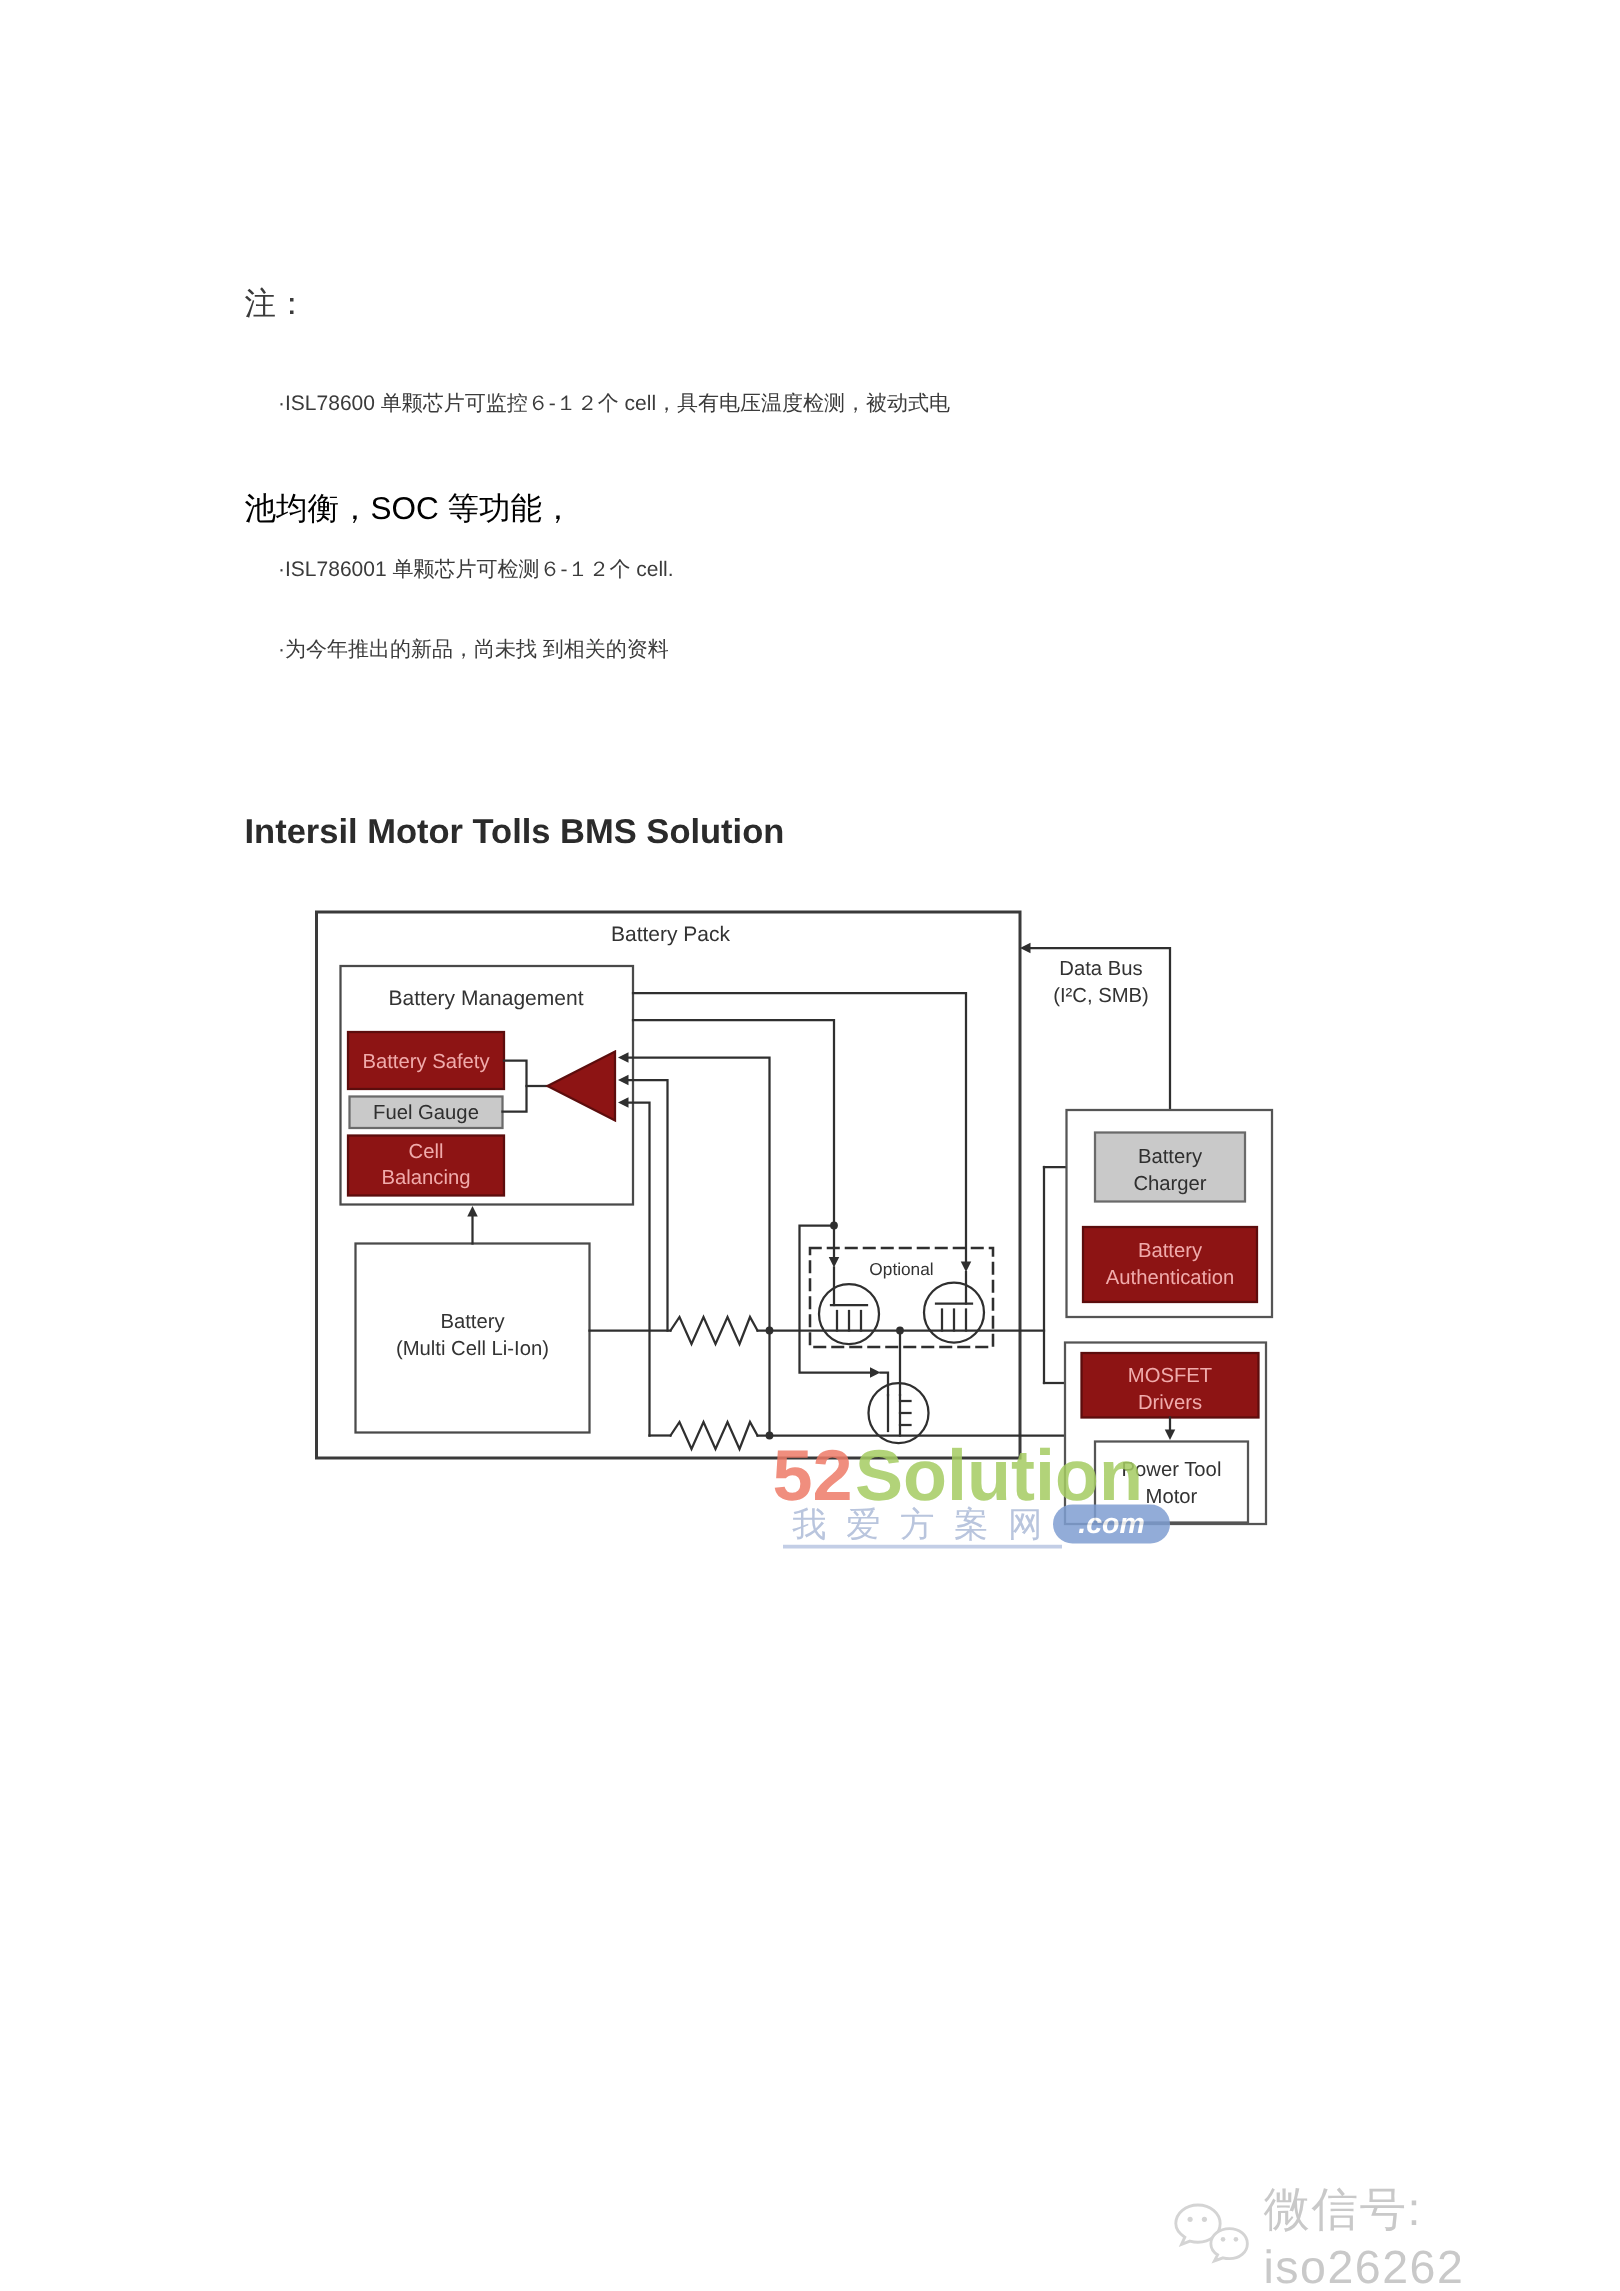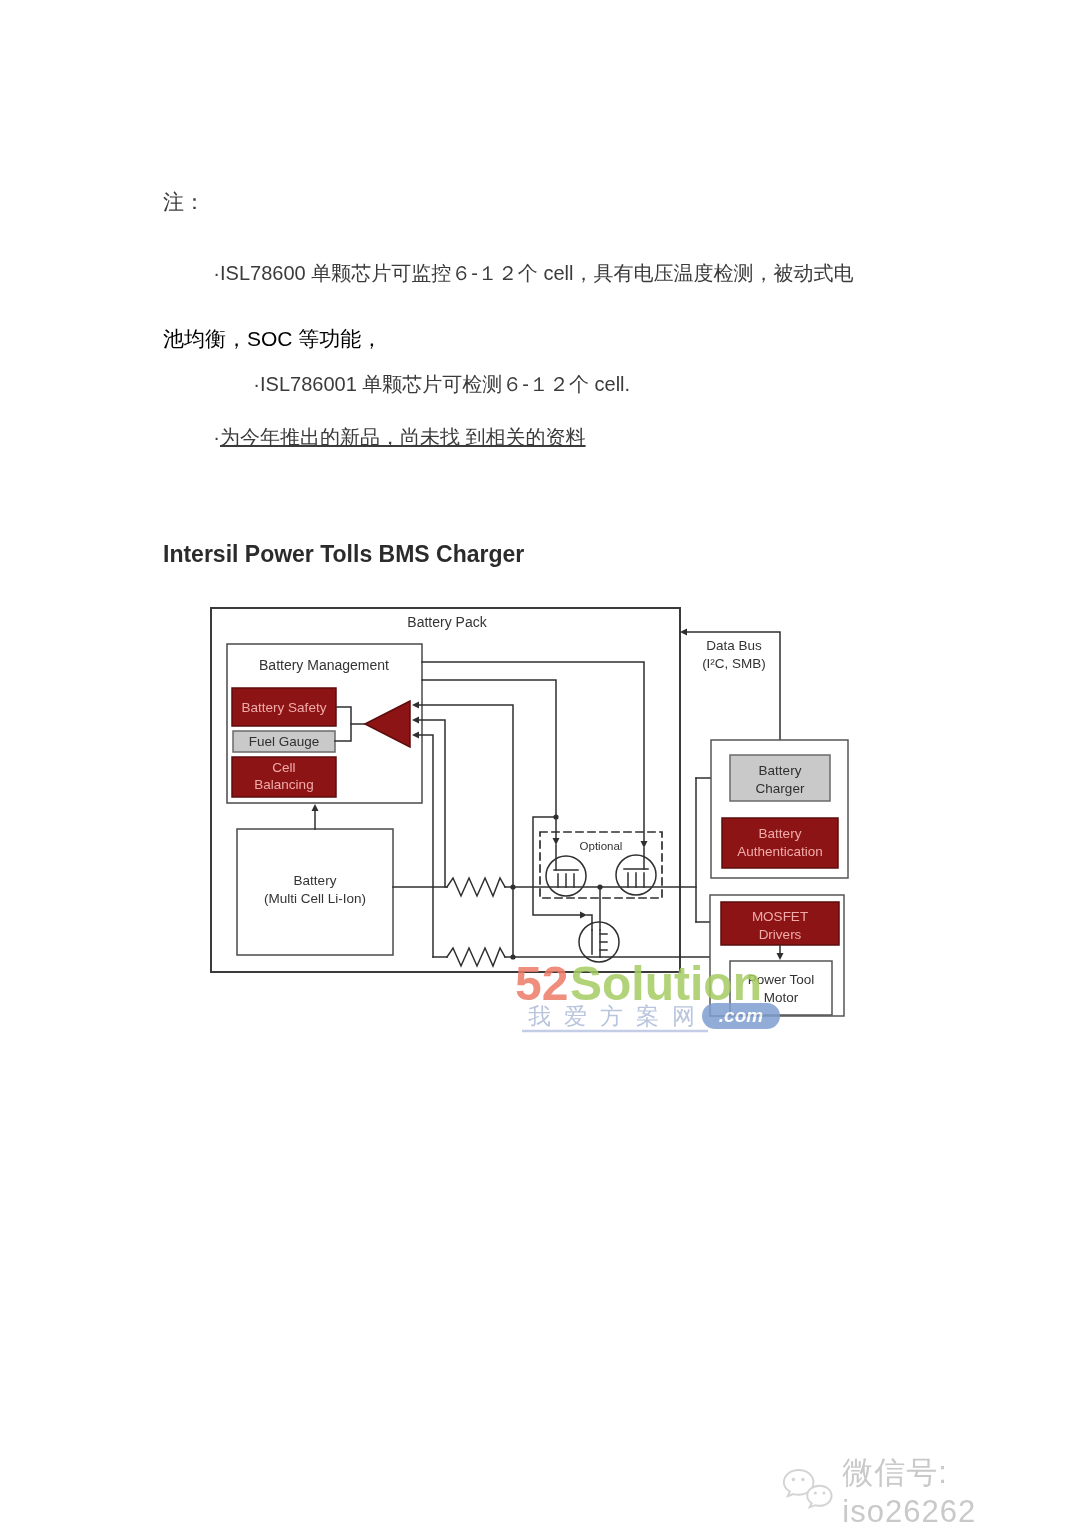--- a/index.html
+++ b/index.html
@@ -1,47 +1,47 @@
 <!DOCTYPE html>
 <html><head>
 <meta charset="utf-8">
 <style>
   html,body{margin:0;padding:0;background:#ffffff;}
   #page{position:relative;width:1080px;height:1527px;background:#ffffff;overflow:hidden;
         font-family:"Liberation Sans","DejaVu Sans",sans-serif;color:#3a3a3a;}
   .note-label{position:absolute;left:163px;top:188px;font-size:21px;color:#3b3b3b;}
-  .bullet-line{position:absolute;left:178px;font-size:20px;color:#3b3b3b;white-space:nowrap;text-align:right;}
+  .bullet-line{position:absolute;left:148px;font-size:14px;color:#3b3b3b;white-space:nowrap;text-align:right;}
   .bullet-line .marker{display:inline-block;width:42px;color:#3b3b3b;}
   .cont-line{position:absolute;left:163px;font-size:21px;color:#000000;white-space:nowrap;}
   .heading{position:absolute;left:163px;top:541px;font-size:23px;font-weight:bold;color:#2b2b2b;}
   #diagram{position:absolute;left:210px;top:600px;width:660px;height:445px;}
   #diagram text{font-family:"Liberation Sans","DejaVu Sans",sans-serif;}
   .footer{position:absolute;left:781px;top:1452px;display:flex;align-items:center;}
   .footer .wx-text{font-size:31px;color:#c9c9c9;margin-left:6px;letter-spacing:1px;
         text-shadow:1px 1px 0 #ffffff;}
 </style>
 </head>
 <body>
 
 <div id="page">
 
   <div class="note-label">注：</div>
 
   <div class="bullet-line" style="top:260px;">
     <span class="marker">·</span><span>ISL78600  单颗芯片可监控６‐１２个 cell，具有电压温度检测，被动式电</span>
   </div>
   <div class="cont-line" style="top:325px;">池均衡，SOC 等功能，</div>
-  <div class="bullet-line" style="top:371px;margin-left:40px;">
+  <div class="bullet-line" style="top:371px;">
     <span class="marker">·</span><span>ISL786001 单颗芯片可检测６‐１２个 cell.</span>
   </div>
-  <div class="bullet-line" style="top:424px;text-decoration:underline;">
+  <div class="bullet-line" style="top:424px;">
     <span class="marker">·</span><span>为今年推出的新品，尚未找 到相关的资料</span>
   </div>
 
-  <div class="heading">Intersil Power Tolls BMS Charger</div>
+  <div class="heading">Intersil Motor Tolls BMS Solution</div>
 
   <svg id="diagram" viewBox="0 0 660 445">
     <g stroke-linecap="square" fill="none" stroke="#2f2f2f" stroke-width="1.5">
 
       <rect x="1" y="8" width="469" height="364" fill="#ffffff" stroke="#3a3a3a" stroke-width="2"></rect>
 
       <rect x="17" y="44" width="195" height="159" stroke="#4a4a4a"></rect>
 
       <rect x="22" y="88" width="104" height="38" fill="#8d1414" stroke="#5c0d0d"></rect>
 

